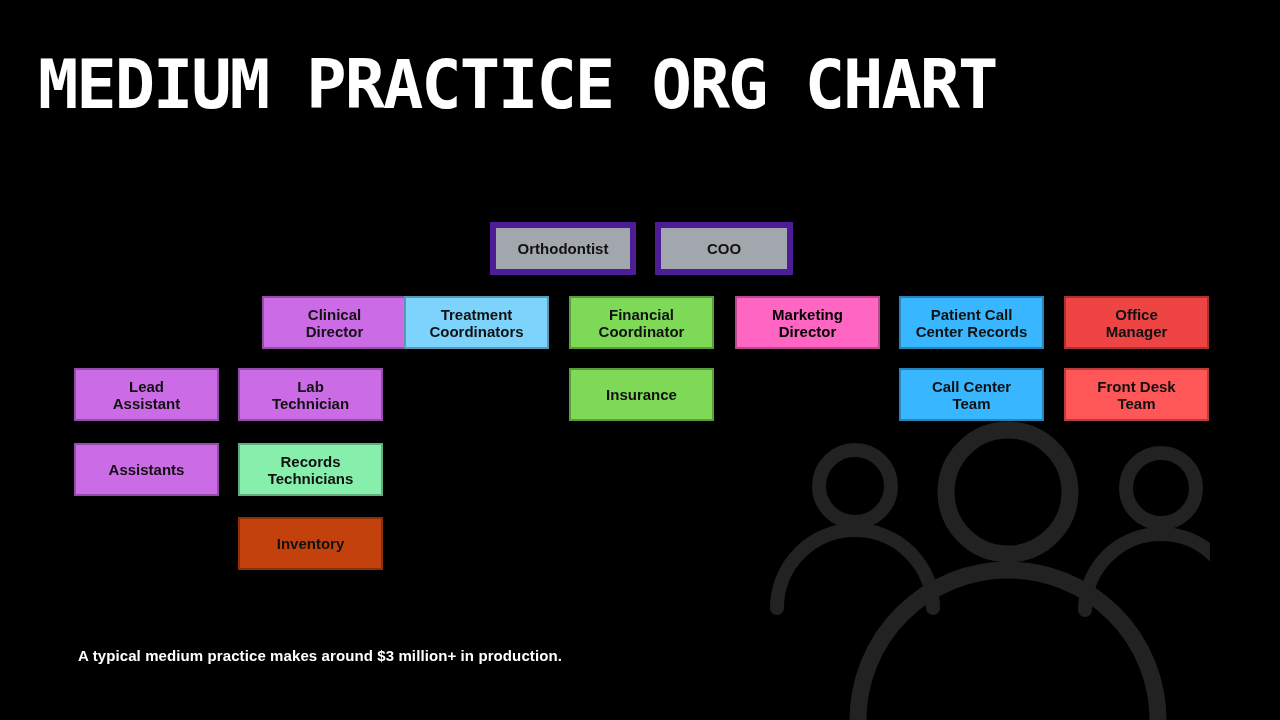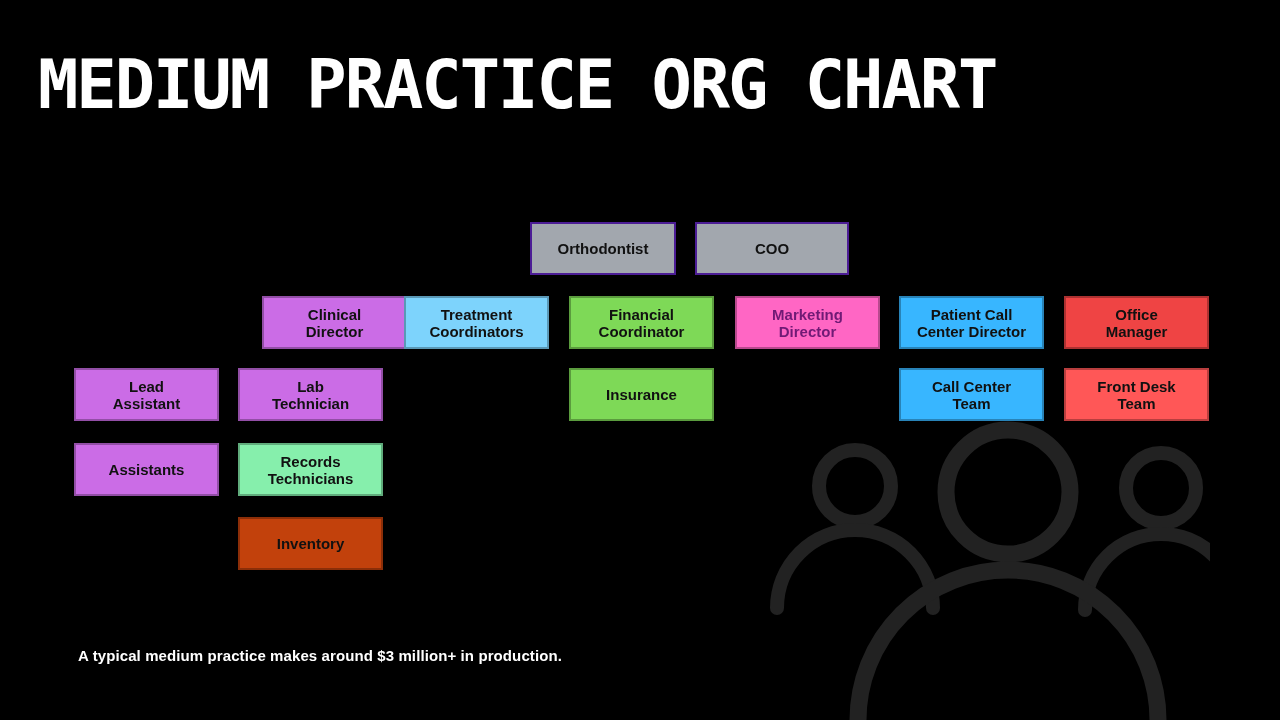--- a/index.html
+++ b/index.html
@@ -30,60 +30,60 @@
     position:absolute;
     width:145px;height:53px;
     box-sizing:border-box;
     display:flex;flex-direction:column;
     align-items:center;justify-content:center;
     text-align:center;
     font-size:15px;font-weight:bold;color:#111;
     line-height:17px;
     border:2px solid rgba(0,0,0,0.28);
   }
-  .org-box.gray{border:2px solid #4c1d95;margin-left:40px;}
+  .org-box.gray{border:6px solid #4c1d95;}
   .people-icon-wrap{
     position:absolute;left:770px;top:420px;width:440px;height:300px;
     overflow:hidden;
   }
   .people-icon-wrap svg{display:block;}
 </style>
 </head>
 <body>
 
 <div class="stage">
 
   <div class="title">MEDIUM PRACTICE ORG CHART</div>
 
   <div id="boxes-layer">
       <div class="org-box gray" style="left: 490px; top: 222px; background: rgb(162, 167, 174); color: rgb(17, 17, 17); width: 146px;">
         <div>Orthodontist</div>
       </div>
-      <div class="org-box gray" style="left: 655px; top: 222px; background: rgb(162, 167, 174); color: rgb(17, 17, 17); width: 154px;">
+      <div class="org-box gray" style="left: 655px; top: 222px; background: rgb(162, 167, 174); color: rgb(17, 17, 17); width: 138px;">
         <div>COO</div>
       </div>
       <div class="org-box" style="left: 238px; top: 296px; background: rgb(203, 108, 230); color: rgb(17, 17, 17); margin-left: 24px;">
         <div>Clinical</div>
         <div>Director</div>
       </div>
       <div class="org-box" style="left: 404px; top: 296px; background: #7dd3fc; color: rgb(17, 17, 17);">
         <div>Treatment</div>
         <div>Coordinators</div>
       </div>
       <div class="org-box" style="left: 569px; top: 296px; background: rgb(126, 217, 87); color: rgb(17, 17, 17);">
         <div>Financial</div>
         <div>Coordinator</div>
       </div>
-      <div class="org-box" style="left: 735px; top: 296px; background: rgb(255, 102, 196); color: #701a75;">
+      <div class="org-box" style="left: 735px; top: 296px; background: rgb(255, 102, 196); color: #000000;">
         <div>Marketing</div>
         <div>Director</div>
       </div>
       <div class="org-box" style="left: 899px; top: 296px; background: rgb(56, 182, 255); color: rgb(17, 17, 17);">
         <div>Patient Call</div>
-        <div>Center Director</div>
+        <div>Center Records</div>
       </div>
       <div class="org-box" style="left: 1064px; top: 296px; background: #ef4444; color: rgb(17, 17, 17);">
         <div>Office</div>
         <div>Manager</div>
       </div>
       <div class="org-box" style="left: 74px; top: 368px; background: rgb(203, 108, 230); color: rgb(17, 17, 17);">
         <div>Lead</div>
         <div>Assistant</div>
       </div>
       <div class="org-box" style="left: 238px; top: 368px; background: rgb(203, 108, 230); color: rgb(17, 17, 17);">

